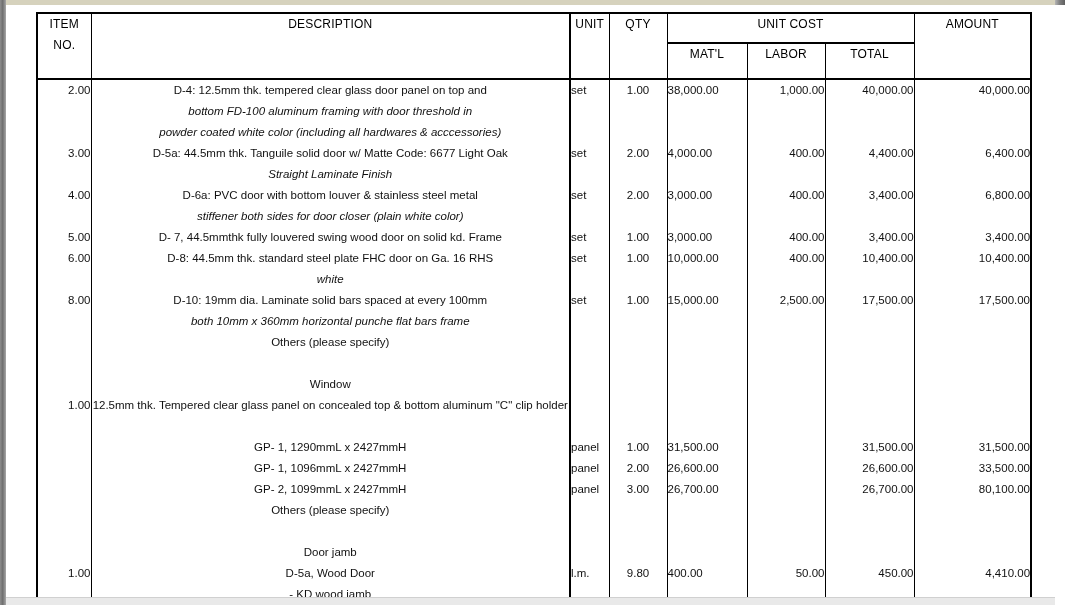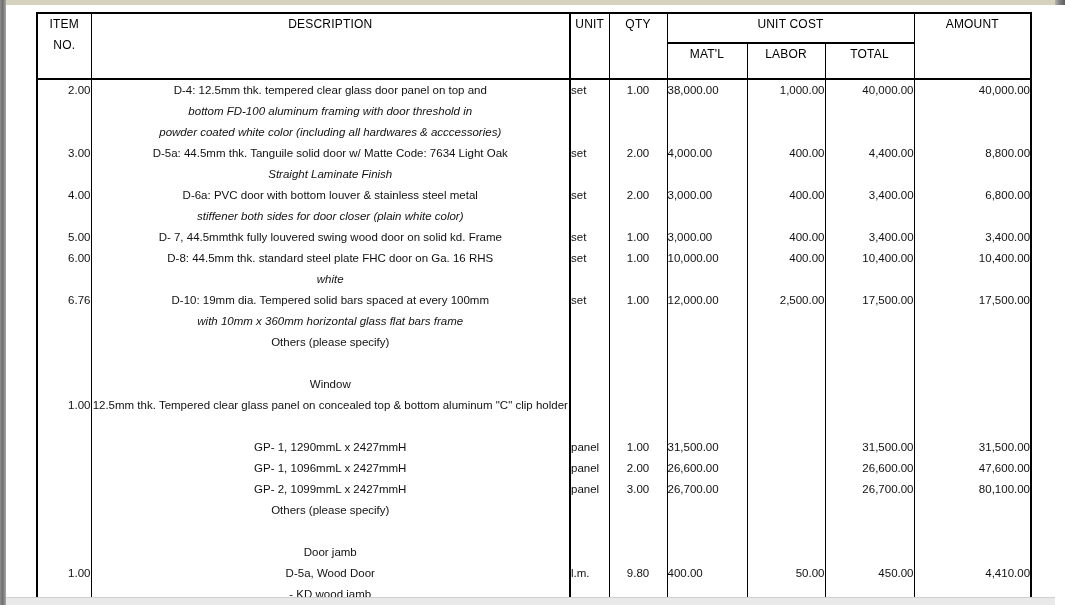--- a/index.html
+++ b/index.html
@@ -237,27 +237,27 @@
             <td class="c-desc ind1">powder coated white color (including all hardwares &amp; acccessories)</td>
             <td class="c-unit"></td>
             <td class="c-qty"></td>
             <td class="c-mat"></td>
             <td class="c-lab"></td>
             <td class="c-tot"></td>
             <td class="c-amt"></td>
           </tr>
           <tr>
             <td class="c-item">3.00</td>
-            <td class="c-desc">D-5a: 44.5mm thk. Tanguile solid door w/ Matte Code: 7634 Light Oak</td>
+            <td class="c-desc">D-5a: 44.5mm thk. Tanguile solid door w/ Matte Code: 6677 Light Oak</td>
             <td class="c-unit">set</td>
             <td class="c-qty">2.00</td>
             <td class="c-mat">4,000.00</td>
             <td class="c-lab">400.00</td>
             <td class="c-tot">4,400.00</td>
-            <td class="c-amt">8,800.00</td>
+            <td class="c-amt">6,400.00</td>
           </tr>
           <tr>
             <td class="c-item"></td>
             <td class="c-desc ind1">Straight Laminate Finish</td>
             <td class="c-unit"></td>
             <td class="c-qty"></td>
             <td class="c-mat"></td>
             <td class="c-lab"></td>
             <td class="c-tot"></td>
             <td class="c-amt"></td>
@@ -306,32 +306,32 @@
             <td class="c-item"></td>
             <td class="c-desc ind1">white</td>
             <td class="c-unit"></td>
             <td class="c-qty"></td>
             <td class="c-mat"></td>
             <td class="c-lab"></td>
             <td class="c-tot"></td>
             <td class="c-amt"></td>
           </tr>
           <tr>
-            <td class="c-item">6.76</td>
-            <td class="c-desc">D-10: 19mm dia. Tempered solid bars spaced at every 100mm</td>
+            <td class="c-item">8.00</td>
+            <td class="c-desc">D-10: 19mm dia. Laminate solid bars spaced at every 100mm</td>
             <td class="c-unit">set</td>
             <td class="c-qty">1.00</td>
-            <td class="c-mat">12,000.00</td>
+            <td class="c-mat">15,000.00</td>
             <td class="c-lab">2,500.00</td>
             <td class="c-tot">17,500.00</td>
             <td class="c-amt">17,500.00</td>
           </tr>
           <tr>
             <td class="c-item"></td>
-            <td class="c-desc ind1">with 10mm x 360mm horizontal glass flat bars frame</td>
+            <td class="c-desc ind1">both 10mm x 360mm horizontal punche flat bars frame</td>
             <td class="c-unit"></td>
             <td class="c-qty"></td>
             <td class="c-mat"></td>
             <td class="c-lab"></td>
             <td class="c-tot"></td>
             <td class="c-amt"></td>
           </tr>
           <tr>
             <td class="c-item"></td>
             <td class="c-desc bold">Others (please specify)</td>
@@ -383,21 +383,21 @@
             <td class="c-amt">31,500.00</td>
           </tr>
           <tr>
             <td class="c-item"></td>
             <td class="c-desc ind2">GP- 1,  1096mmL x 2427mmH</td>
             <td class="c-unit">panel</td>
             <td class="c-qty">2.00</td>
             <td class="c-mat">26,600.00</td>
             <td class="c-lab"></td>
             <td class="c-tot">26,600.00</td>
-            <td class="c-amt">47,600.00</td>
+            <td class="c-amt">33,500.00</td>
           </tr>
           <tr>
             <td class="c-item"></td>
             <td class="c-desc ind2">GP- 2,  1099mmL x 2427mmH</td>
             <td class="c-unit">panel</td>
             <td class="c-qty">3.00</td>
             <td class="c-mat">26,700.00</td>
             <td class="c-lab"></td>
             <td class="c-tot">26,700.00</td>
             <td class="c-amt">80,100.00</td>

